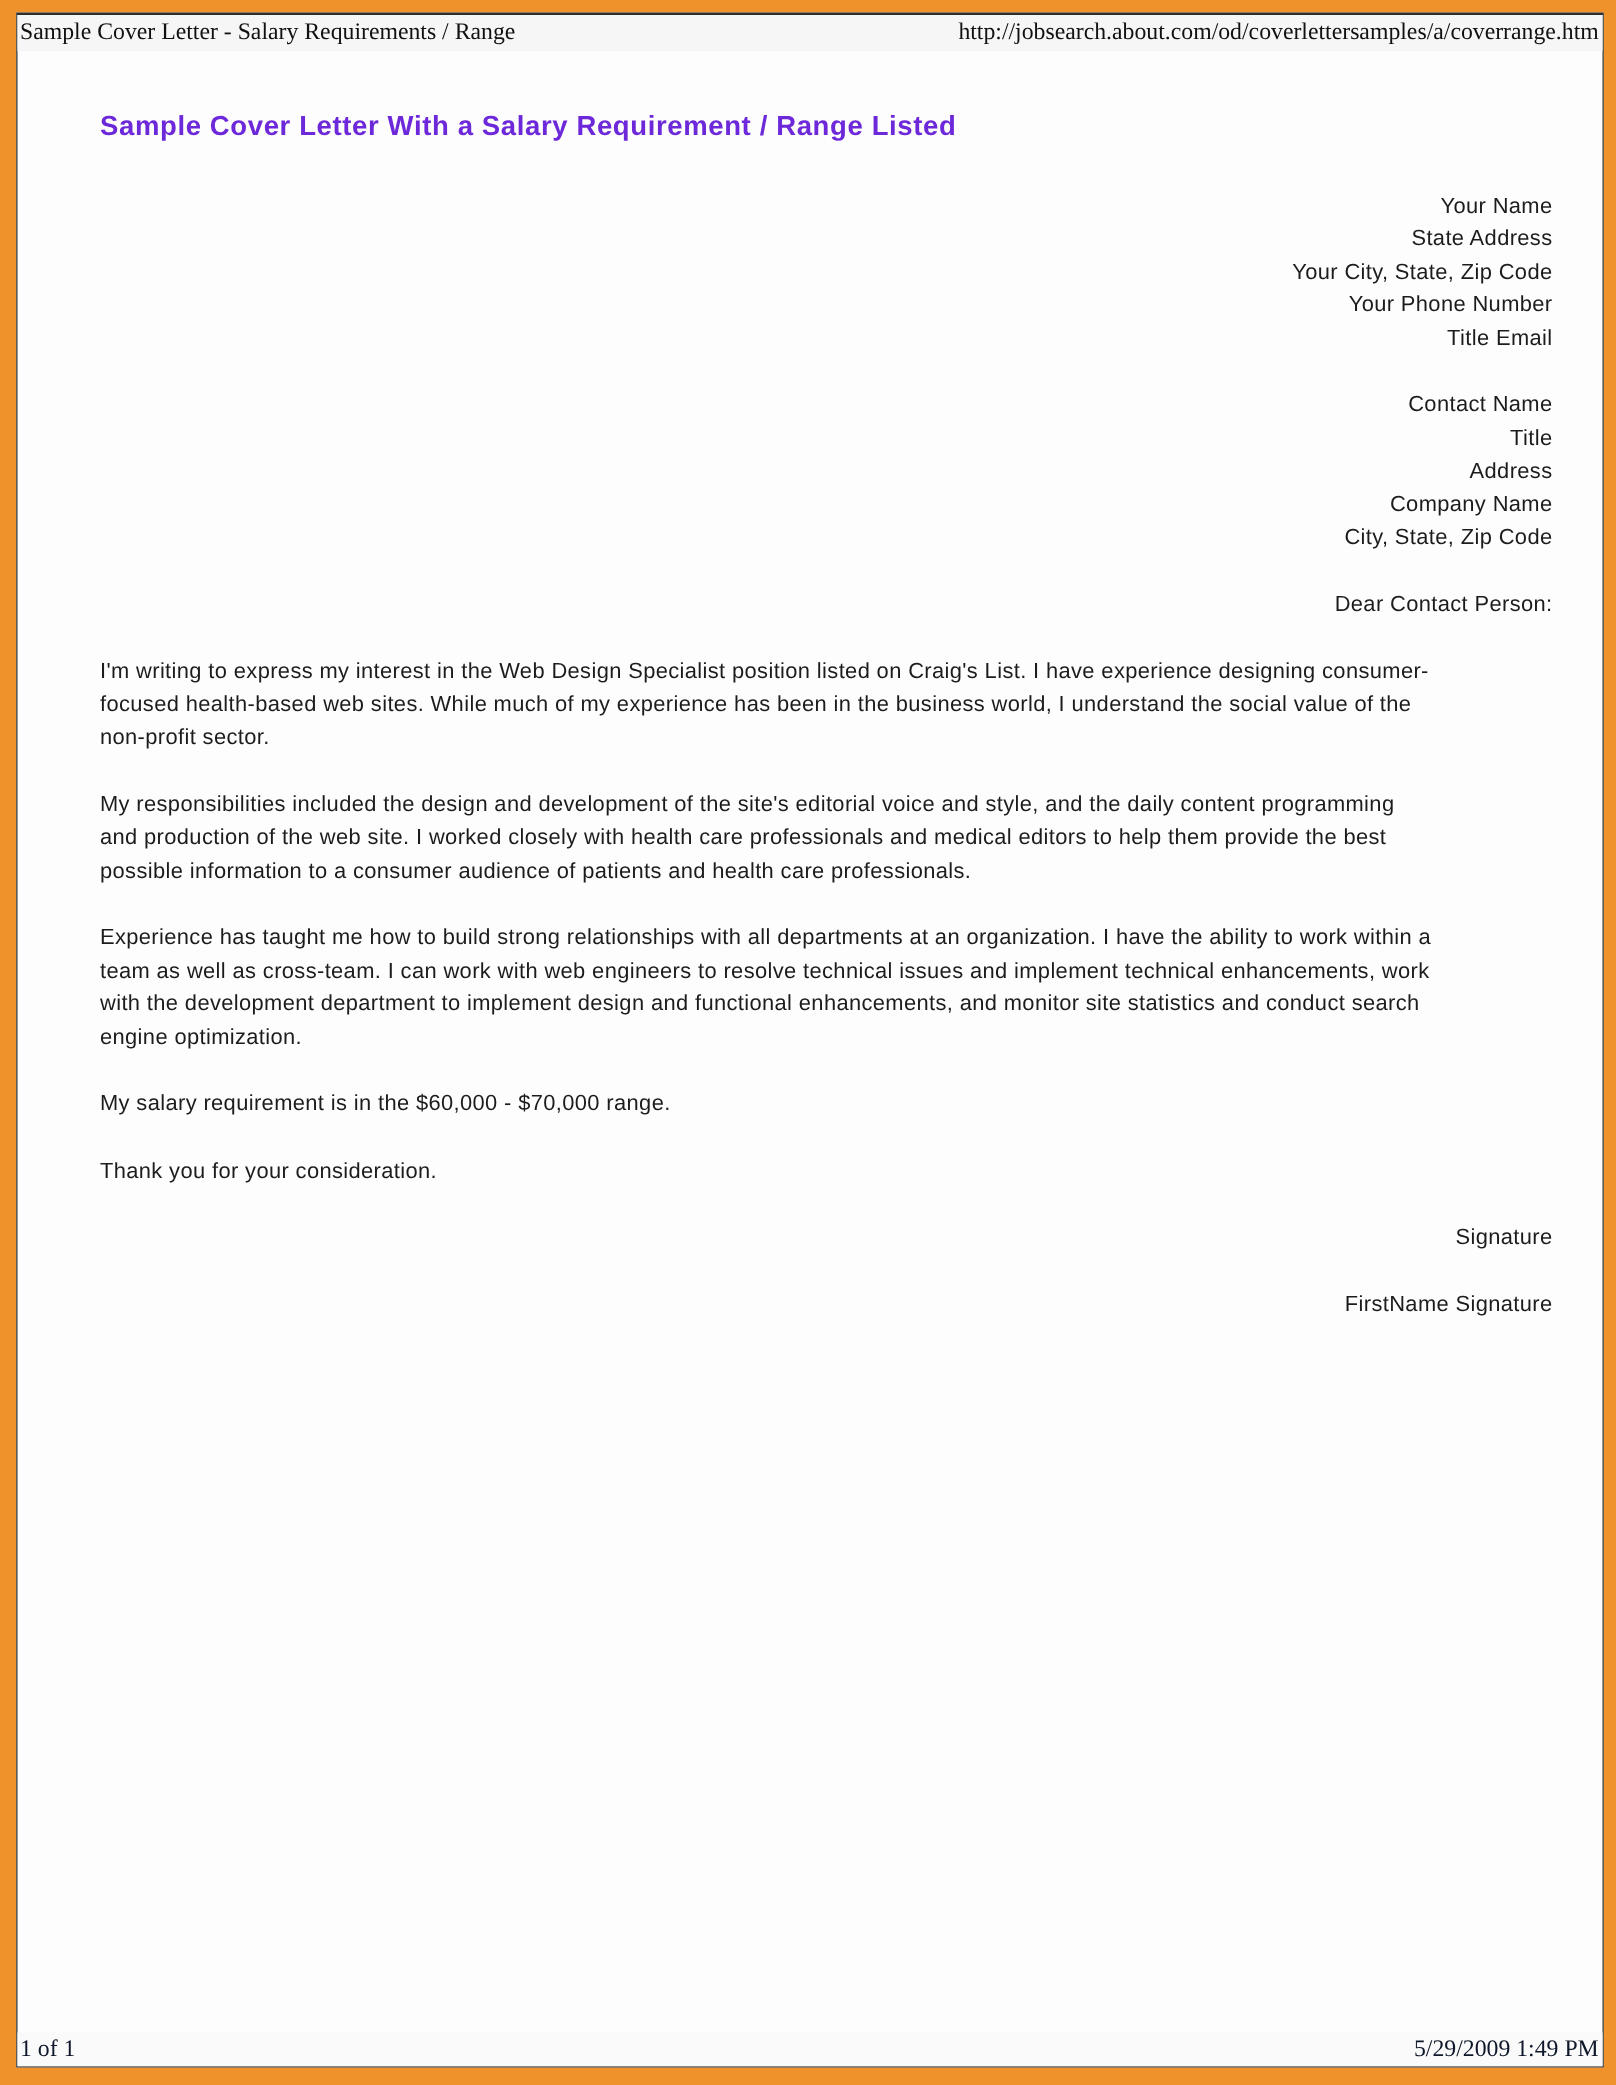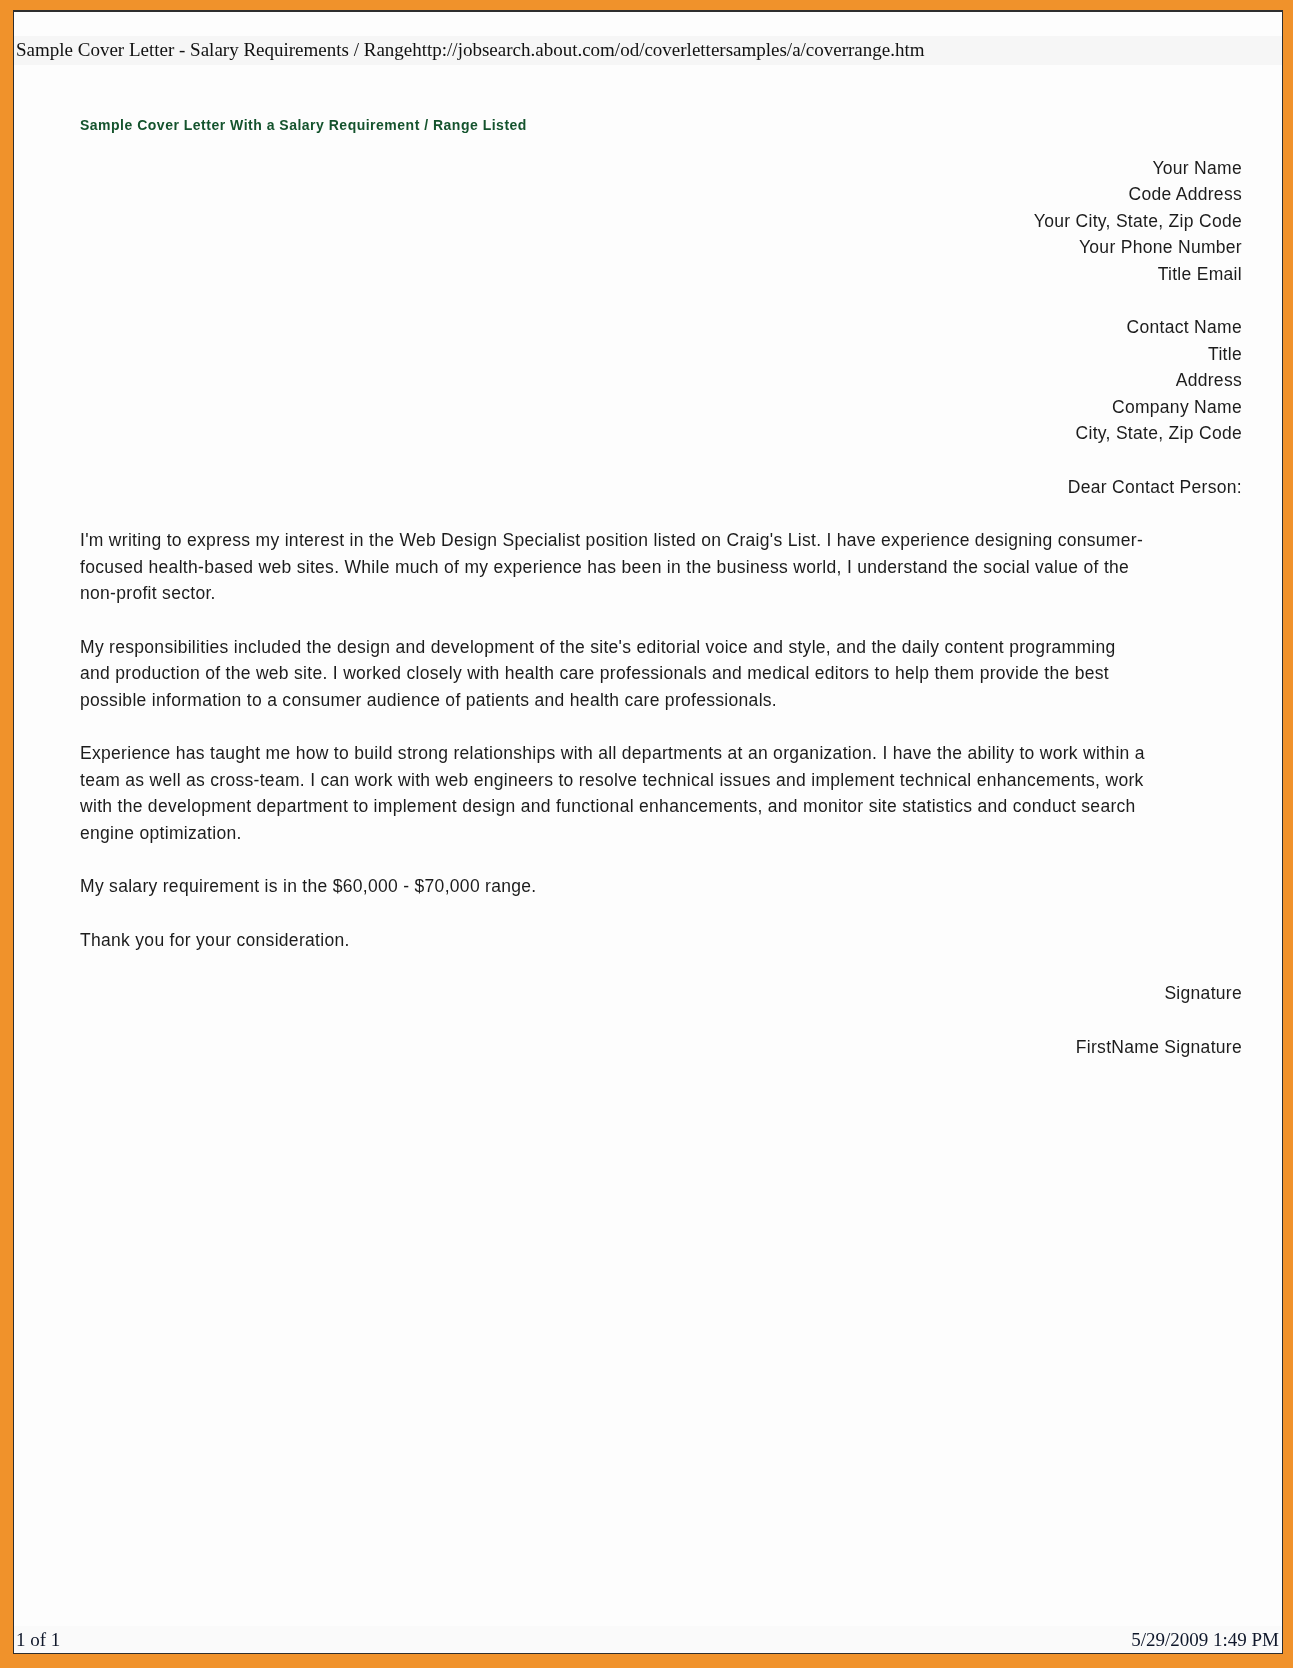--- a/index.html
+++ b/index.html
@@ -20,44 +20,43 @@
     box-sizing: border-box;
     background: #FDFDFD;
     border: 1px solid #2E2E2E;
     border-top-width: 2px;
     display: flex;
     flex-direction: column;
   }
   .print-header {
     flex: 0 0 auto;
     display: flex;
-    justify-content: flex-start;
+    justify-content: space-between;
     align-items: flex-start;
     background: #F6F6F6;
     font-family: "Liberation Serif", serif;
     font-size: 19px;
     line-height: 24px;
     color: #111;
     padding: 2px 3px 3px 2px;
-    margin-top: 24px;
   }
   .letter {
     flex: 1 1 auto;
     padding: 47px 40px 0 66px;
     color: #1C1C1C;
     font-size: 17.5px;
     line-height: 26.5px;
     letter-spacing: 0.3px;
   }
   .letter-heading {
     font-weight: bold;
-    font-size: 14px;
+    font-size: 22px;
     letter-spacing: 0.5px;
-    margin-bottom: 16px;
-    color: #14532d;
+    margin-bottom: 36px;
+    color: #6d28d9;
   }
   .block { margin-bottom: 27px; text-align: right; }
   .para { max-width: 1070px; margin-bottom: 27px; }
   .line { white-space: nowrap; }
   .print-footer {
     flex: 0 0 auto;
     display: flex;
     justify-content: space-between;
     align-items: flex-end;
     background: #FAFAFA;
@@ -78,21 +77,21 @@
       <span>Sample Cover Letter - Salary Requirements / Range</span>
       <span>http://jobsearch.about.com/od/coverlettersamples/a/coverrange.htm</span>
     </div>
 
     <div class="letter">
 
       <div class="letter-heading">Sample Cover Letter With a Salary Requirement / Range Listed</div>
 
       <div class="block">
         <div class="line">Your Name</div>
-        <div class="line">Code Address</div>
+        <div class="line">State Address</div>
         <div class="line">Your City, State, Zip Code</div>
         <div class="line">Your Phone Number</div>
         <div class="line">Title Email</div>
       </div>
 
       <div class="block">
         <div class="line">Contact Name</div>
         <div class="line">Title</div>
         <div class="line">Address</div>
         <div class="line">Company Name</div>

